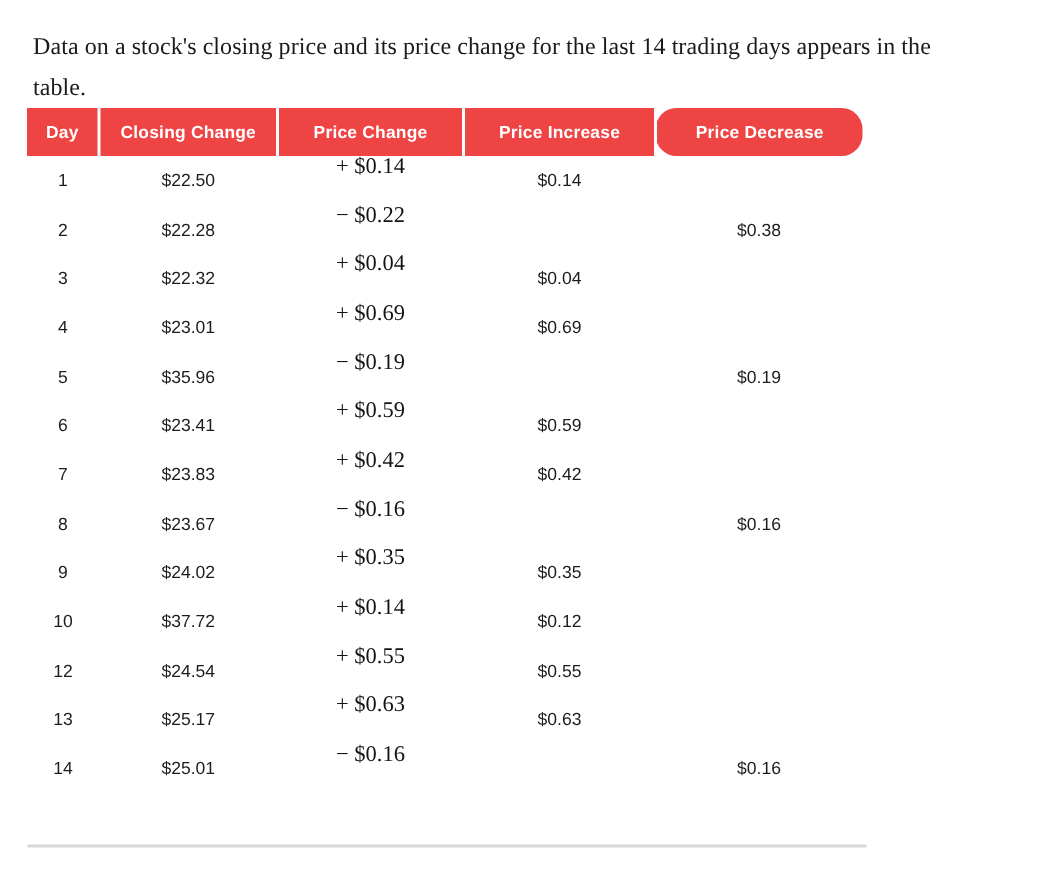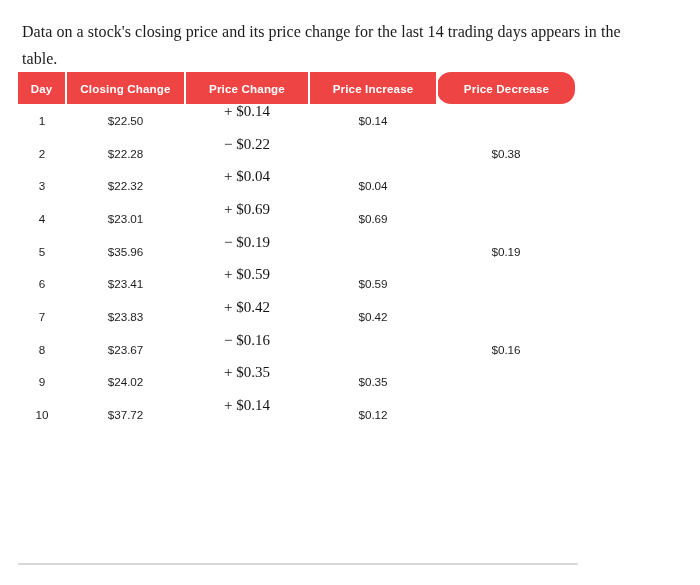--- a/index.html
+++ b/index.html
@@ -191,17 +191,38 @@
           <td>$0.35</td>
           <td></td>
         </tr>
         <tr>
           <td>10</td>
           <td>$37.72</td>
           <td class="change"><span>+ $0.14</span></td>
           <td>$0.12</td>
           <td></td>
         </tr>
+        <tr>
+          <td>12</td>
+          <td>$24.54</td>
+          <td class="change"><span>+ $0.55</span></td>
+          <td>$0.55</td>
+          <td></td>
+        </tr>
+        <tr>
+          <td>13</td>
+          <td>$25.17</td>
+          <td class="change"><span>+ $0.63</span></td>
+          <td>$0.63</td>
+          <td></td>
+        </tr>
+        <tr>
+          <td>14</td>
+          <td>$25.01</td>
+          <td class="change"><span>− $0.16</span></td>
+          <td></td>
+          <td>$0.16</td>
+        </tr>
       </tbody>
   </table>
 </div>
 
 <div class="bottom-rule"></div>
 
 </body></html>

